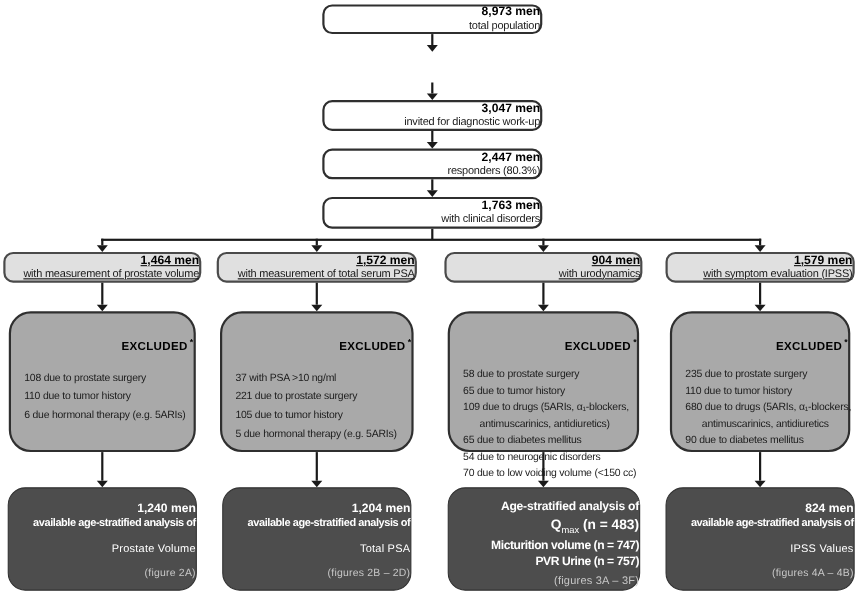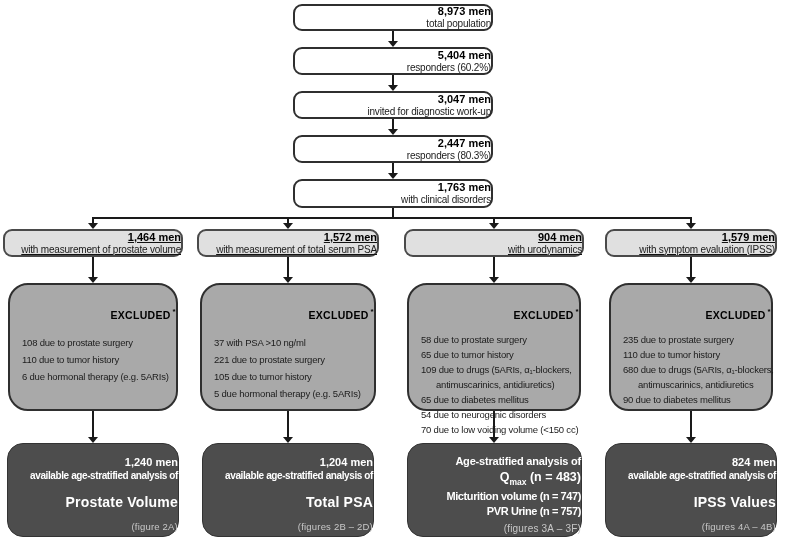--- a/index.html
+++ b/index.html
@@ -18,45 +18,41 @@
   .num{font-size:11px;font-weight:bold;line-height:13px;color:#000;}
   .lbl{font-size:10px;line-height:12px;letter-spacing:-0.2px;color:#1a1a1a;white-space:nowrap;}
   .exc-title{font-size:10.5px;font-weight:bold;letter-spacing:0.3px;color:#000;}
   .exc-mark{font-size:8px;font-weight:bold;margin-left:2px;}
   .items{align-self:stretch;text-align:left;margin-top:11px;padding-left:12px;
        font-size:9.5px;letter-spacing:-0.2px;color:#1c1c1c;line-height:15px;white-space:nowrap;}
   .items.loose{line-height:17px;margin-top:13px;}
   .item.cont{padding-left:15px;}
   .dark-box .num{color:#fff;margin-top:12px;}
   .result-sub{font-size:10px;font-weight:bold;letter-spacing:-0.4px;line-height:14px;white-space:nowrap;}
-  .result-name{font-size:14px;font-weight:bold;letter-spacing:0.2px;margin-top:11px;white-space:nowrap;}
+  .result-name{font-size:10px;font-weight:normal;letter-spacing:0.2px;margin-top:11px;white-space:nowrap;}
   .fig{font-size:9.5px;color:#c8c8c8;margin-top:11px;letter-spacing:0.2px;}
   .uro-title{font-size:11px;font-weight:bold;letter-spacing:-0.2px;margin-top:11px;}
   .qline{font-size:12.5px;font-weight:bold;margin-top:3px;}
-  .qline sub{font-size:8.5px;font-weight:bold;}
+  .qline sub{font-size:8.5px;font-weight:normal;}
   .bigline{font-size:11px;font-weight:bold;letter-spacing:-0.4px;margin-top:3px;white-space:nowrap;}
   .dark-box .fig2{font-size:10px;color:#c8c8c8;margin-top:6px;letter-spacing:0.2px;}
   .vline{position:absolute;width:2px;background:#1a1a1a;}
   .hline{position:absolute;height:2px;background:#1a1a1a;}
   .ahead{position:absolute;width:0;height:0;
        border-left:5px solid transparent;border-right:5px solid transparent;
        border-top:6px solid #1a1a1a;}
 </style>
 </head>
 <body>
 
 <div class="canvas">
 
   <div class="box white-box" style="left:293px;top:4px;width:200px;height:27px">
     <div class="num">8,973 men</div>
     <div class="lbl">total population</div>
-  </div>
-  <div class="box white-box" style="left:293px;top:47px;width:200px;height:28px">
-    <div class="num">5,404 men</div>
-    <div class="lbl">responders (60.2%)</div>
   </div>
   <div class="box white-box" style="left:293px;top:91px;width:200px;height:28px">
     <div class="num">3,047 men</div>
     <div class="lbl">invited for diagnostic work-up</div>
   </div>
   <div class="box white-box" style="left:293px;top:135px;width:200px;height:28px">
     <div class="num">2,447 men</div>
     <div class="lbl">responders (80.3%)</div>
   </div>
   <div class="box white-box" style="left:293px;top:179px;width:200px;height:29px">

